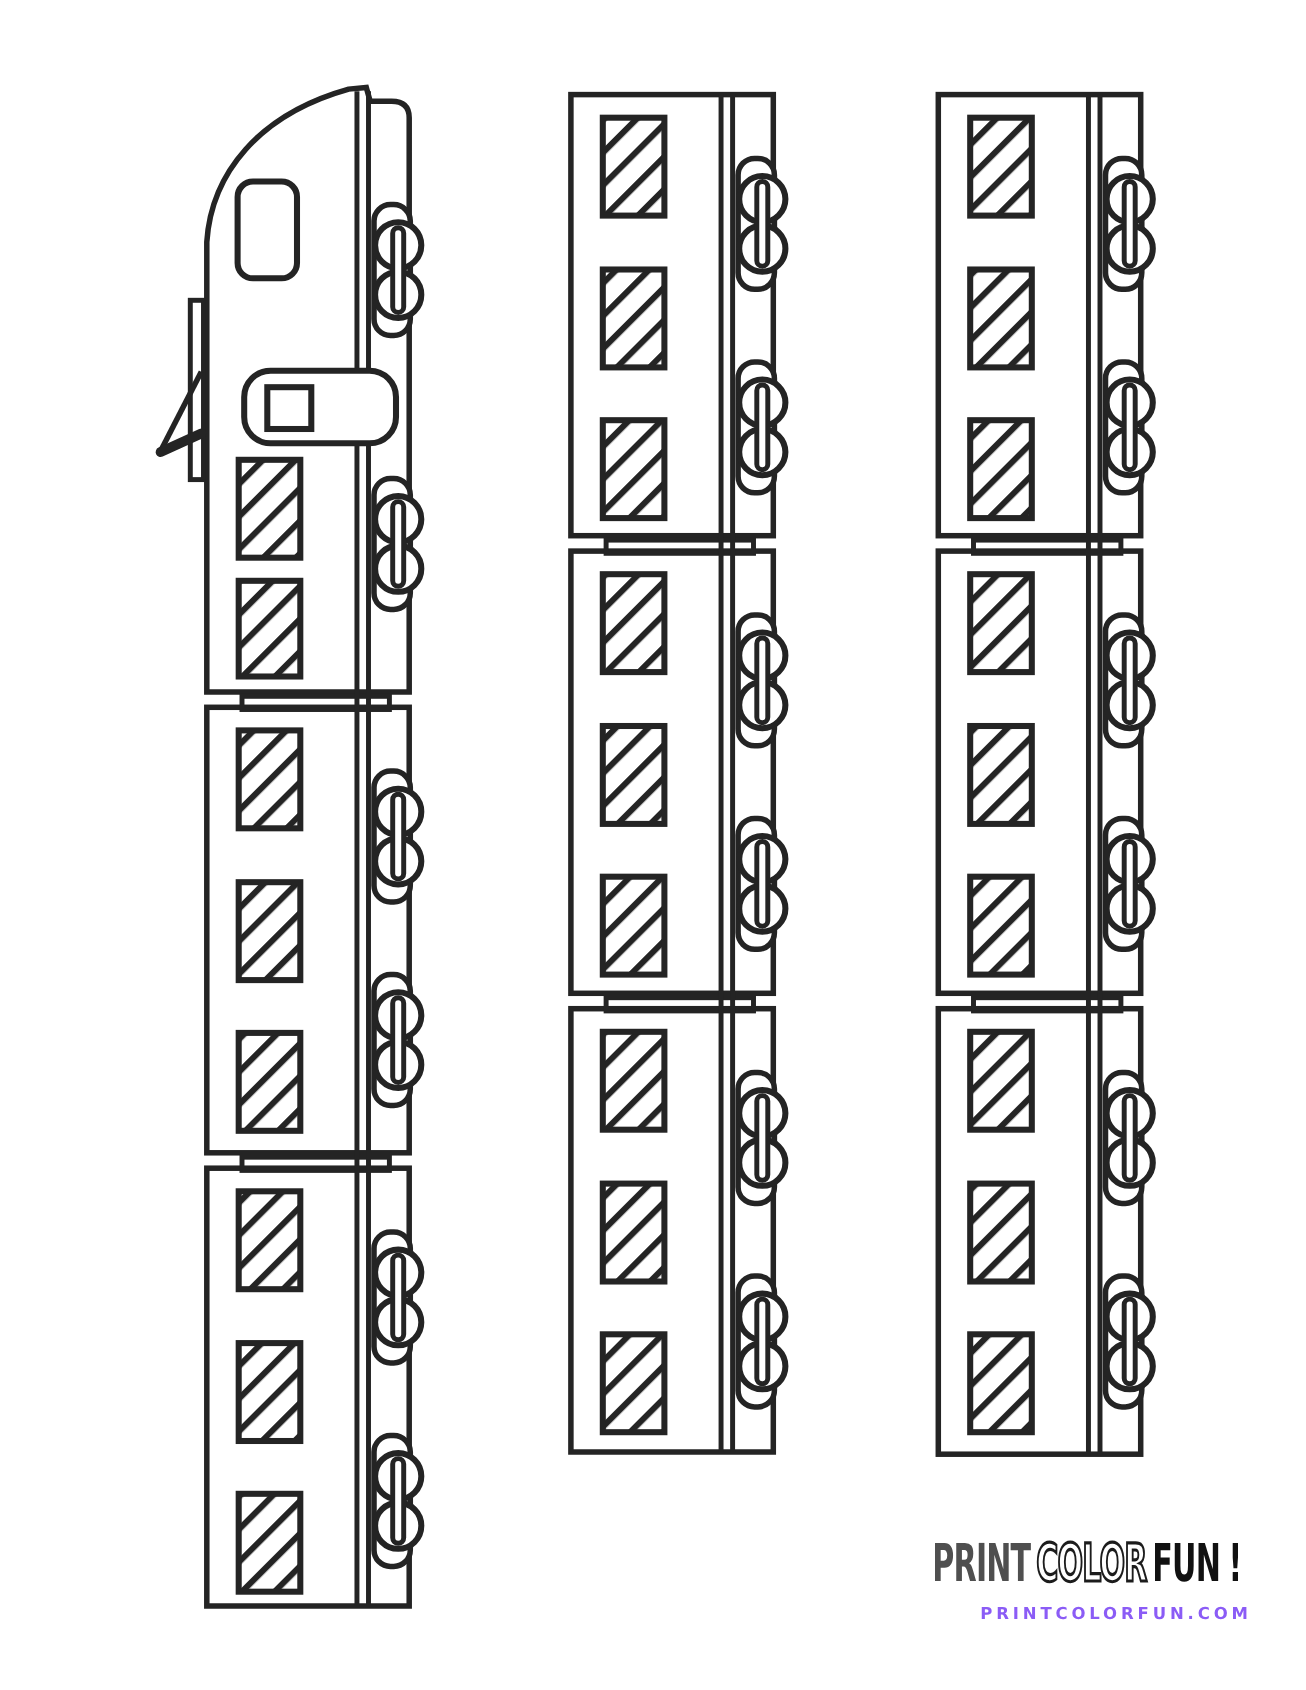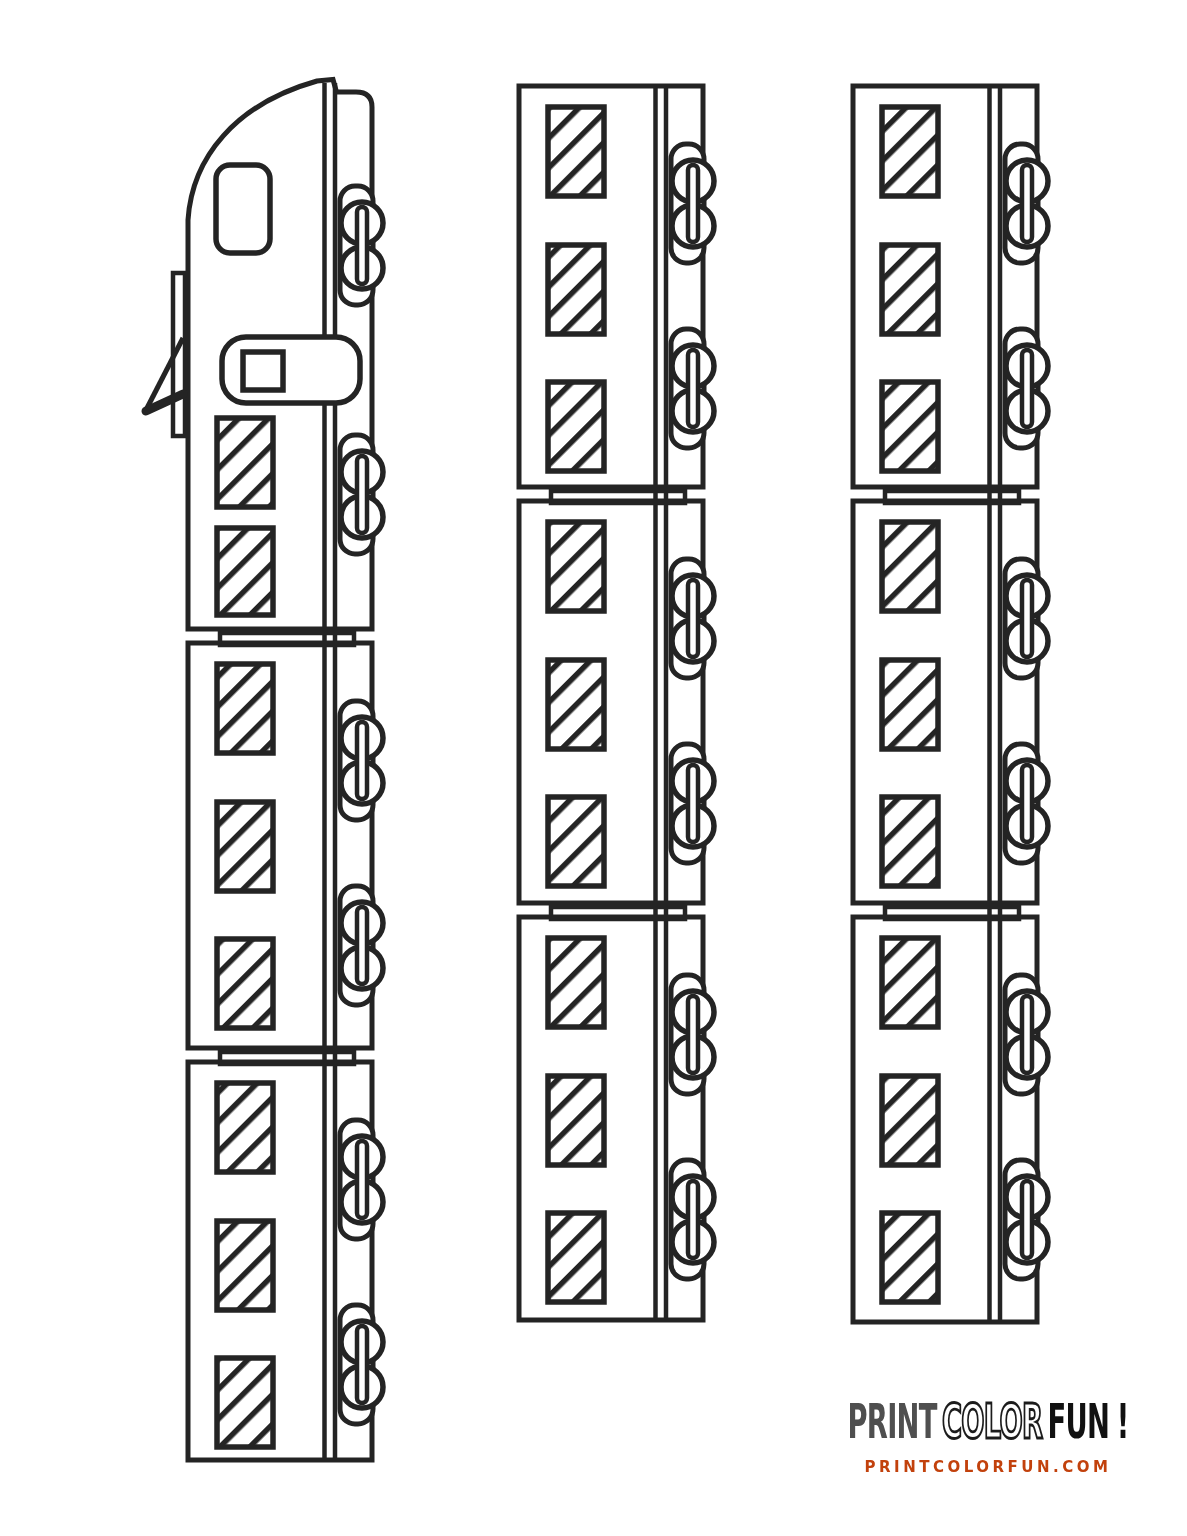--- a/index.html
+++ b/index.html
@@ -2,33 +2,33 @@
 <html><head>
 <meta charset="utf-8">
 <style>
   html,body{margin:0;padding:0;}
   body{
     width:1187px;height:1536px;background:#ffffff;position:relative;overflow:hidden;
     font-family:"DejaVu Sans","Liberation Sans",sans-serif;
   }
   #art{position:absolute;left:0;top:0;width:1187px;height:1536px;}
   .logo{
-    position:absolute;left:838px;top:1396px;width:300px;text-align:center;
+    position:absolute;left:838px;top:1396px;width:300px;text-align:right;
   }
   .logo-line1{
     display:flex;justify-content:center;align-items:flex-end;gap:7px;
     font-weight:bold;font-size:36px;line-height:1.1;letter-spacing:-1px;
     transform:scale(0.76,1.32);transform-origin:50% 0;white-space:nowrap;
   }
   .lg-print{color:#4f4f4f;}
   .lg-color{color:#ffffff;-webkit-text-stroke:2.2px #1c1c1c;text-shadow:0 0 1px #1c1c1c;}
   .lg-fun{color:#111111;}
   .lg-bang{color:#111111;margin-left:3px;}
   .logo-site{
-    margin-top:22px;font-size:15px;font-weight:bold;letter-spacing:3.5px;color:#c2410c;
+    margin-top:22px;font-size:15px;font-weight:bold;letter-spacing:3.5px;color:#8b5cf6;
     white-space:nowrap;
   }
 </style>
 </head>
 <body>
 
 <div id="art"><svg width="1187" height="1536" viewBox="0 0 1187 1536">
       <defs>
         <pattern id="hatch" patternUnits="userSpaceOnUse" width="21" height="21" patternTransform="rotate(-45)">
           <rect x="0" y="0" width="21" height="5.5" fill="#242424"></rect>

